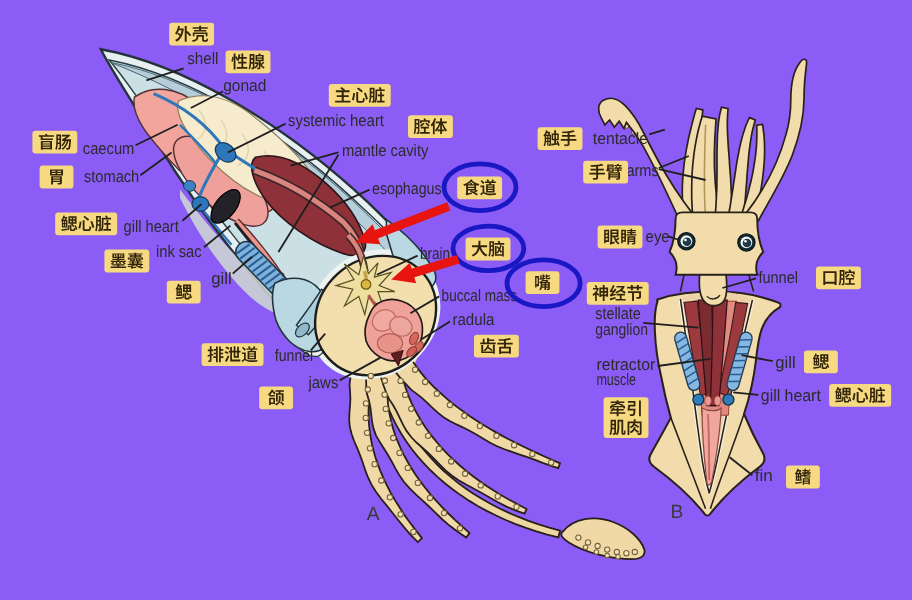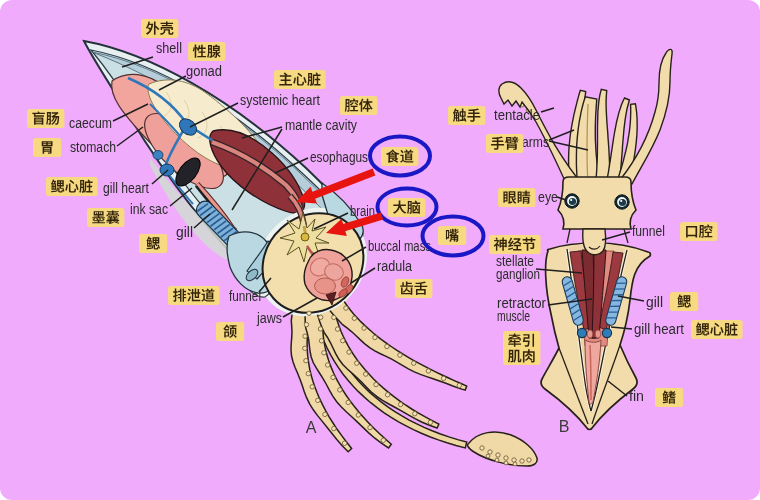--- a/index.html
+++ b/index.html
@@ -1,17 +1,17 @@
 <!DOCTYPE html>
 <html><head>
 <meta charset="utf-8">
 <style>
   html,body{margin:0;padding:0;background:#fff;}
-  .stage{position:relative;width:760px;height:500px;background:#f0abfc;overflow:hidden;
-         font-family:"Liberation Sans","DejaVu Sans",sans-serif;border-radius:12px;}
+  .stage{position:relative;width:760px;height:500px;background:#8b5cf6;overflow:hidden;
+         font-family:"Liberation Sans","DejaVu Sans",sans-serif;}
   svg text{font-family:"Liberation Sans","DejaVu Sans",sans-serif;}
   .en-label{font-size:13.8px;fill:#2b2b2b;}
   .panel-letter{font-size:16px;fill:#3a3a3a;}
 </style>
 </head>
 <body>
 
 <div class="stage">
 <svg width="760" height="500" viewBox="0 0 760 500" xmlns="http://www.w3.org/2000/svg">
 

